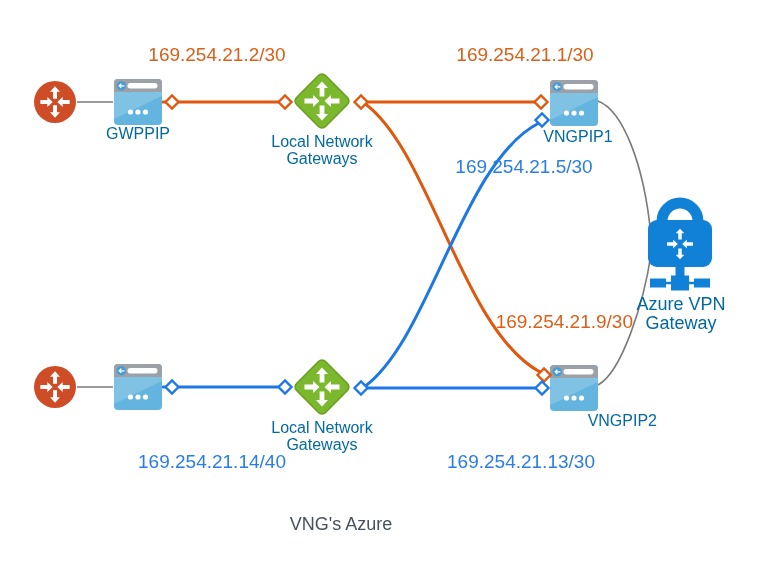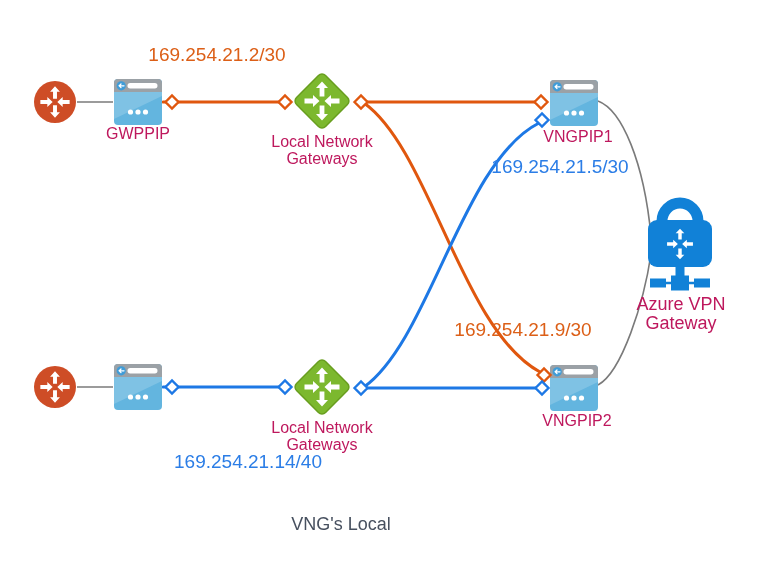--- a/index.html
+++ b/index.html
@@ -1,39 +1,39 @@
 <!DOCTYPE html>
 <html style="--orange: #E0570E; --orange_text: #DC5F17; --blue: #1D78E5; --blue_text: #2B7DE6; --green: #7CB82E; --green_dark: #689E1E; --azure_blue: #1181D7; --router_orange: #CE4D26; --server_blue: #63B5DF; --server_bar_gray: #9BA1A6; --gray: #7A7A7A; --caption_color: #47505F;"><head>
 <meta charset="utf-8">
 <style>
   html,body{margin:0;padding:0;background:#fff;}
   .canvas{
     position:relative;width:768px;height:572px;background:#ffffff;overflow:hidden;
     font-family:"Liberation Sans", sans-serif;
   }
   .canvas svg{position:absolute;left:0;top:0;}
-  .lbl{position:absolute;text-align:center;white-space:pre-line;color:#be185d;}
+  .lbl{position:absolute;text-align:center;white-space:pre-line;color:#0369a1;}
   .ip{font-size:19px;line-height:20px;width:220px;}
   .ip.orange{color:var(--orange_text);}
-  .ip.blue{color:var(--blue_text);padding-left:36px;}
+  .ip.blue{color:var(--blue_text);}
   .node-lbl{font-size:16px;line-height:16.5px;width:160px;}
   .azure-lbl{font-size:18px;line-height:19px;width:160px;}
   .caption{font-size:18px;line-height:20px;width:180px;color:var(--caption_color);}
 
   
   #lbl-ip-t1{left:107px;top:45px;}
   #lbl-ip-t2{left:415px;top:45px;}
   #lbl-ip-t3{left:414px;top:157px;}
-  #lbl-ip-t4{left:413px;top:320px;}
+  #lbl-ip-t4{left:413px;top:312px;text-align:right;}
   #lbl-ip-t5{left:102px;top:452px;}
   #lbl-ip-t6{left:411px;top:452px;}
   #lbl-gwppip{left:58px;top:126px;}
   #lbl-vngpip1{left:498px;top:129px;}
   #lbl-hagwpip{left:58px;top:412px;}
-  #lbl-vngpip2{left:497px;top:413px;}
+  #lbl-vngpip2{left:497px;top:413px;text-align:right;}
   #lbl-lng-top{left:242px;top:134px;}
   #lbl-lng-bottom{left:242px;top:420px;}
   #lbl-azure{left:601px;top:295px;}
   #lbl-caption{left:251px;top:514px;}
 
   
   .stroke-orange{stroke:var(--orange);}
   .stroke-blue{stroke:var(--blue);}
   .stroke-gray{stroke:var(--gray);}
   .stroke-azure{stroke:var(--azure_blue);}
@@ -163,28 +163,30 @@
     <g class="dmd stroke-blue">
       <use href="#dmd" transform="translate(172,387)"></use>
       <use href="#dmd" transform="translate(285,387)"></use>
       <use href="#dmd" transform="translate(361,388)"></use>
       <use href="#dmd" transform="translate(542,388)"></use>
       <use href="#dmd" transform="translate(542,120)"></use>
     </g>
   </svg>
 
   <div id="lbl-ip-t1" class="lbl ip orange">169.254.21.2/30</div>
+  <div id="lbl-ip-t2" class="lbl ip orange">169.254.21.1/30</div>
   <div id="lbl-ip-t3" class="lbl ip blue">169.254.21.5/30</div>
   <div id="lbl-ip-t4" class="lbl ip orange">169.254.21.9/30</div>
   <div id="lbl-ip-t5" class="lbl ip blue">169.254.21.14/40</div>
+  <div id="lbl-ip-t6" class="lbl ip blue">169.254.21.13/30</div>
 
   <div id="lbl-gwppip" class="lbl node-lbl">GWPPIP</div>
   <div id="lbl-vngpip1" class="lbl node-lbl">VNGPIP1</div>
   <div id="lbl-vngpip2" class="lbl node-lbl">VNGPIP2</div>
   <div id="lbl-lng-top" class="lbl node-lbl">Local Network
 Gateways</div>
   <div id="lbl-lng-bottom" class="lbl node-lbl">Local Network
 Gateways</div>
   <div id="lbl-azure" class="lbl azure-lbl">Azure VPN
 Gateway</div>
 
-  <div id="lbl-caption" class="lbl caption">VNG's Local</div>
+  <div id="lbl-caption" class="lbl caption">VNG's Azure</div>
 </div>
 
 </body></html>

